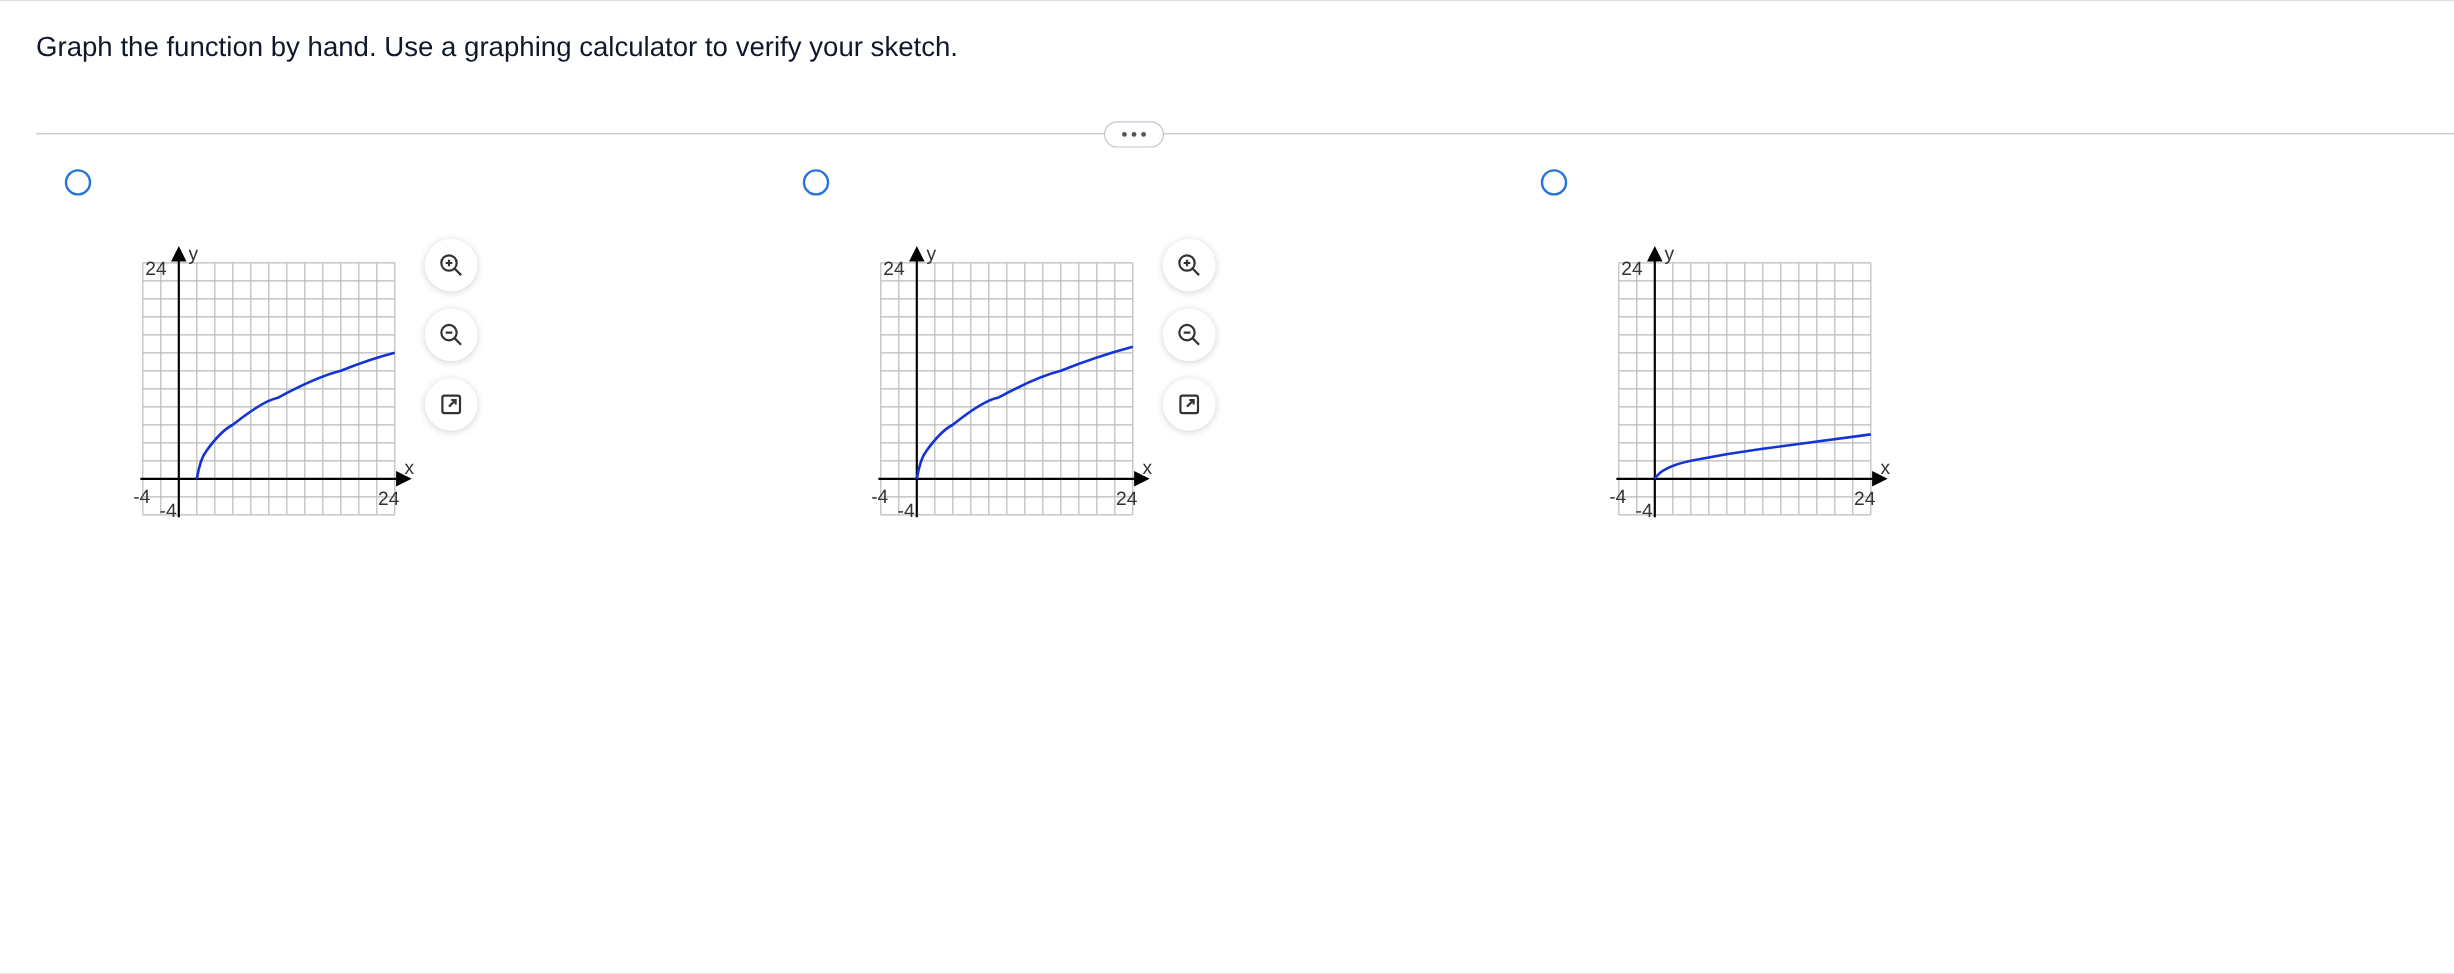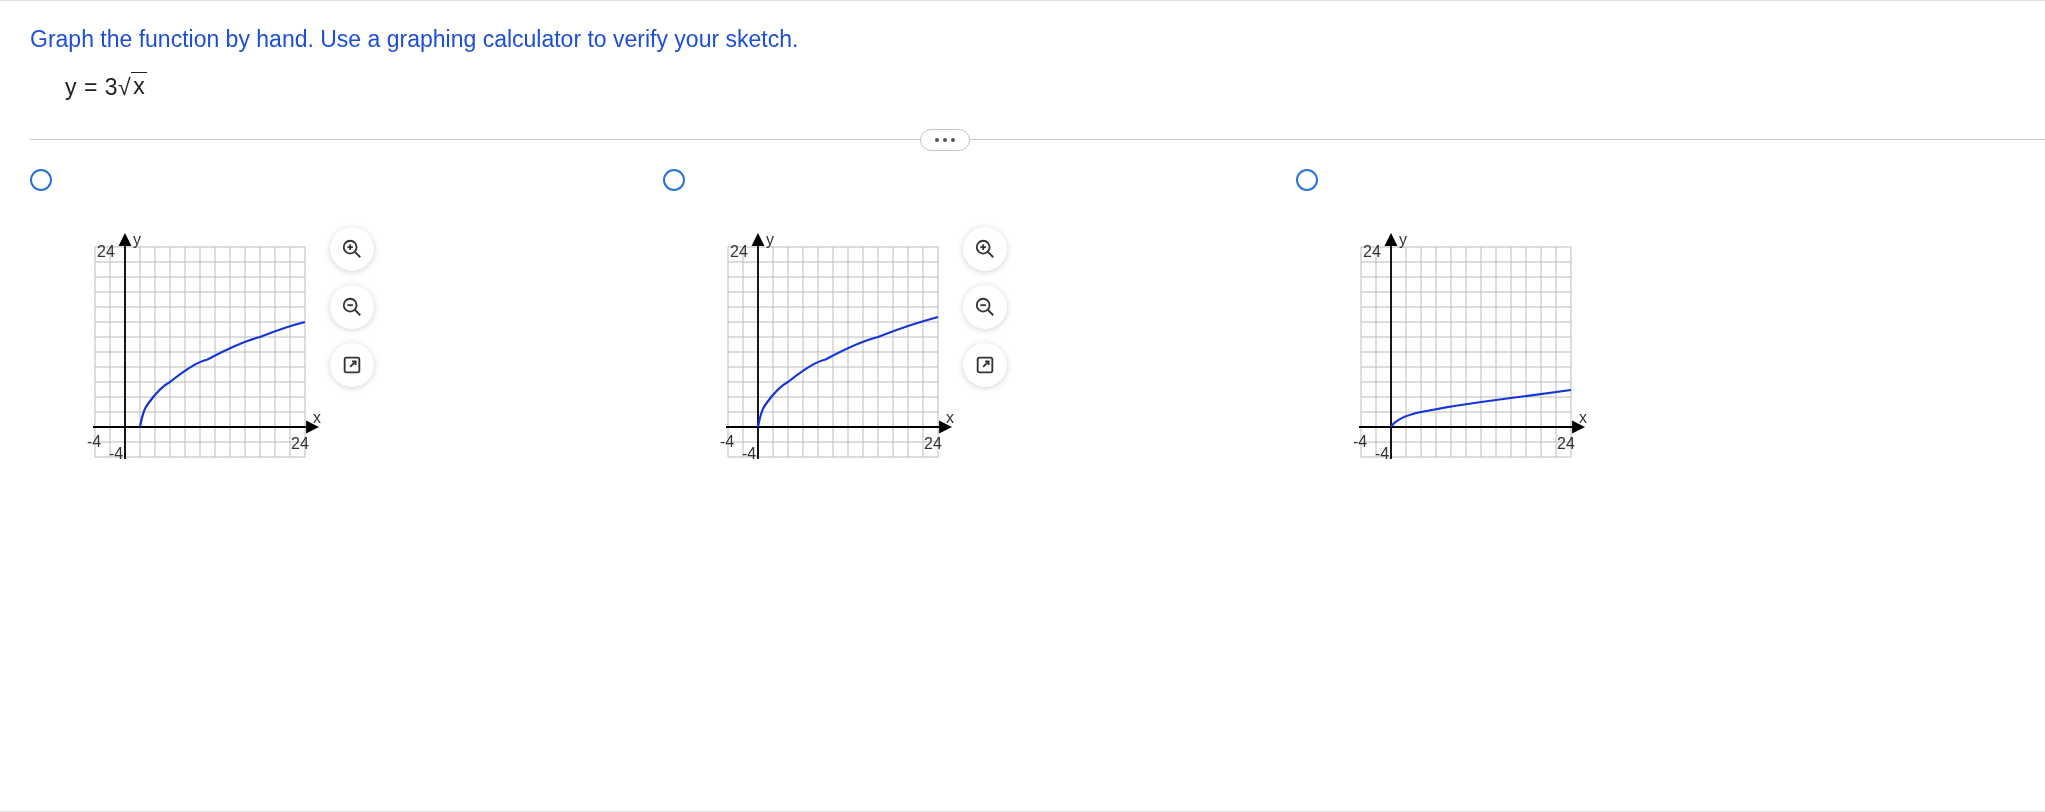--- a/index.html
+++ b/index.html
@@ -5,37 +5,37 @@
   * { box-sizing: border-box; margin: 0; padding: 0; }
   body {
     font-family: Arial, Helvetica, sans-serif;
     font-size: 22px;
     color: #222;
     background: #fff;
     padding: 0;
   }
   .container { width: 2045px; height: 812px; position: relative; border-top:1px solid #e0e0e0; border-bottom:1px solid #e0e0e0;}
   .question-block { padding: 25px 30px 18px 30px; }
-  .question-text { font-size: 23px; color: #1d4ed8; margin-bottom: 20px; }
+  .question-text { font-size: 23px; color: #0f172a; margin-bottom: 20px; }
   .equation { font-size: 23px; padding-left: 35px; letter-spacing: 0.5px;}
   .sqrt { position: relative; display:inline-block;}
   .sqrt::before { content:"√"; }
   .sqrt-inner { border-top: 1.5px solid #222; padding: 0 2px; display:inline-block; position:relative; top:-1px;}
   .divider-row { position: relative; height: 20px; margin: 10px 0 20px 0;}
   .divider-line { position:absolute; left:30px; right:0; top:10px; border-top: 1.5px solid #bfc6cf;}
   .divider-pill {
     position: absolute; left: 920px; top: 0;
     width: 50px; height: 22px; background: #fff;
     border: 1.5px solid #bfc6cf; border-radius: 12px;
     display:flex; align-items:center; justify-content:center;
     gap:4px; cursor:pointer;
   }
   .divider-pill .dot { width:4px; height:4px; background:#555; border-radius:50%; }
   .prompt { padding-left:30px; font-size:23px; margin-bottom: 30px;}
-  .options-row { display:flex; padding-left:30px; gap: 18px;}
+  .options-row { display:flex; padding-left:30px; gap: 0; margin-left: 24px;}
   .option { position:relative; width: 615px;}
   .radio {
     width:22px; height:22px; border:2.5px solid #2873d9; border-radius:50%;
     background:#fff; display:inline-block; cursor:pointer; margin-bottom: 30px;
   }
   .graph-area { position: relative; margin-left: 35px; width: 560px; height: 280px;}
   .graph-svg { position:absolute; left:0; top:0; }
   .tools { position:absolute; left: 265px; top:0; display:flex; flex-direction:column; gap:14px;}
   .tool-btn {
     width:44px; height:44px; border-radius:50%; background:#fff;
@@ -46,23 +46,20 @@
   .tool-btn svg { width:22px; height:22px; stroke:#333; stroke-width:2; fill:none;}
   .axis-label { font-size:16px; fill:#333; font-family: Arial;}
   .tick-label { font-size:16px; fill:#333; font-family: Arial;}
 </style>
 </head>
 <body>
 
 <div class="container">
   <div class="question-block">
     <div class="question-text">Graph the function by hand. Use a graphing calculator to verify your sketch.</div>
-    <div class="equation">
-      <span>y = 3</span><span class="sqrt"></span><span class="sqrt-inner">x</span>
-    </div>
   </div>
 
   <div class="divider-row">
     <div class="divider-line"></div>
     <div class="divider-pill">
       <span class="dot"></span>
       <span class="dot"></span>
       <span class="dot"></span>
     </div>
   </div>

